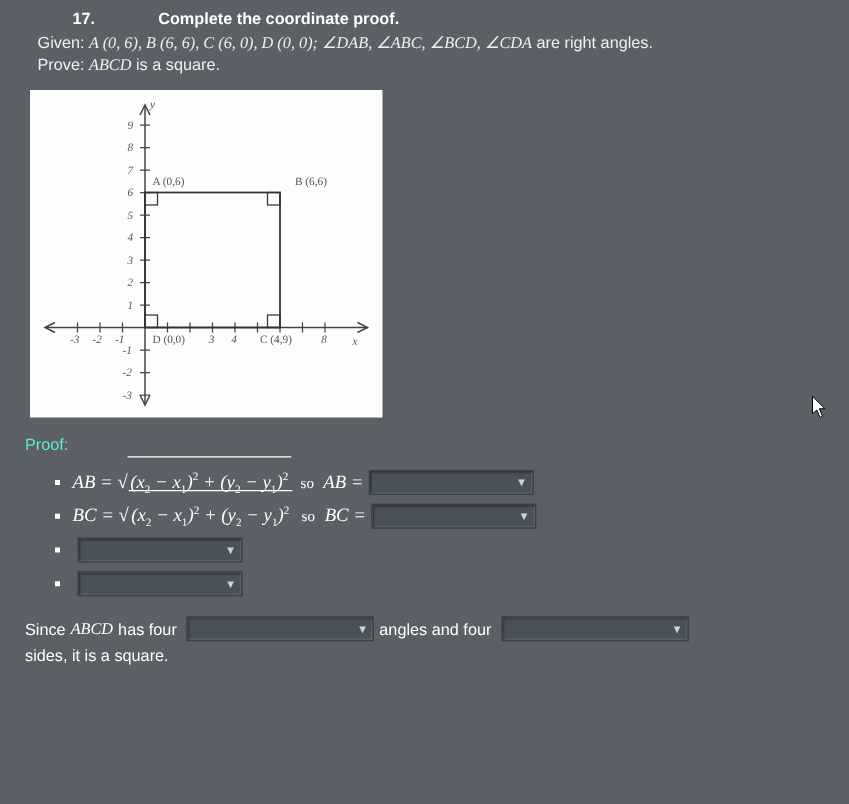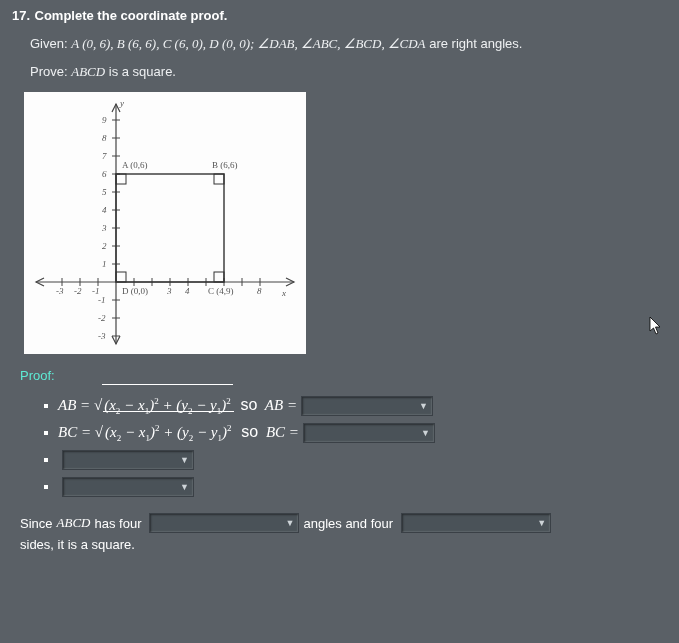--- a/index.html
+++ b/index.html
@@ -6,32 +6,32 @@
   body {
     background: #5a6066;
     font-family: Arial, sans-serif;
     color: #fff;
     width: 679px;
     height: 643px;
     overflow: hidden;
     position: relative;
     padding: 6px 10px 6px 12px;
   }
-  .qnum { font-size: 13px; font-weight: bold; color: #fff; }
-  .given-line, .prove-line { font-size: 13px; margin: 12px 0 0 18px; color: #eef0f2; }
+  .qnum { font-size: 13px; font-weight: bold; color: #fff; margin-left: 46px; }
+  .given-line, .prove-line { font-size: 13px; margin: 2px 0 0 18px; color: #eef0f2; }
   .math-it { font-style: italic; font-family: 'Times New Roman', serif; }
   .proof-label { font-size: 13px; margin: 14px 0 10px 8px; color: #5eead4; }
   .proof-list { margin-left: 32px; }
   .proof-row { font-size: 14px; color: #fff; display: flex; align-items: center; height: 25px; margin-bottom: 2px; }
   .bullet { width: 4px; height: 4px; background: #fff; margin-right: 10px; }
   .formula { font-family: 'Times New Roman', serif; font-style: italic; font-size: 15px; white-space: nowrap; }
   .formula .rad { border-top: 1px solid #fff; padding: 12px 2px; }
   .formula sup { font-size: 9px; font-style: normal; }
   .formula sub { font-size: 9px; font-style: normal; }
-  .so-text { font-family: Liberation Sans, sans-serif; font-style: normal; font-size: 16px; margin: 0 4px; }
+  .so-text { font-family: Liberation Serif, serif; font-style: normal; font-size: 12px; margin: 0 4px; }
   .dd {
     display: inline-flex; align-items: center; justify-content: flex-end;
     background: #4a5258;
     border: 1px solid #3a4046;
     box-shadow: inset 1px 1px 2px #00000070, inset -1px -1px 1px #ffffff20;
     height: 20px; min-width: 132px;
     padding: 0 4px 0 6px;
     margin-left: 4px;
   }
   .dd-arrow { color:#cdd3d7; font-size:9px; }
@@ -112,21 +112,21 @@
 
     <rect x="92" y="82" width="10" height="10" fill="none" stroke="#333" stroke-width="1"></rect>
     <rect x="190" y="82" width="10" height="10" fill="none" stroke="#333" stroke-width="1"></rect>
     <rect x="190" y="180" width="10" height="10" fill="none" stroke="#333" stroke-width="1"></rect>
     <rect x="92" y="180" width="10" height="10" fill="none" stroke="#333" stroke-width="1"></rect>
   </svg>
 
   <span class="lbl" style="left:96px; top:6px;">y</span>
   <span class="lbl" style="left:258px; top:196px;">x</span>
   <span class="lbl" style="left:98px; top:68px; font-style:normal;">A (0,6)</span>
-  <span class="lbl" style="left:188px; top:68px; font-style:normal;">B (6,6)</span>
+  <span class="lbl" style="left:212px; top:68px; font-style:normal;">B (6,6)</span>
   <span class="lbl" style="left:184px; top:194px; font-style:normal;">C (4,9)</span>
   <span class="lbl" style="left:98px; top:194px; font-style:normal;">D (0,0)</span>
 
   <span class="lbl" style="left:78px; top:23px;">9</span>
   <span class="lbl" style="left:78px; top:41px;">8</span>
   <span class="lbl" style="left:78px; top:59px;">7</span>
   <span class="lbl" style="left:78px; top:77px;">6</span>
   <span class="lbl" style="left:78px; top:95px;">5</span>
   <span class="lbl" style="left:78px; top:113px;">4</span>
   <span class="lbl" style="left:78px; top:131px;">3</span>

